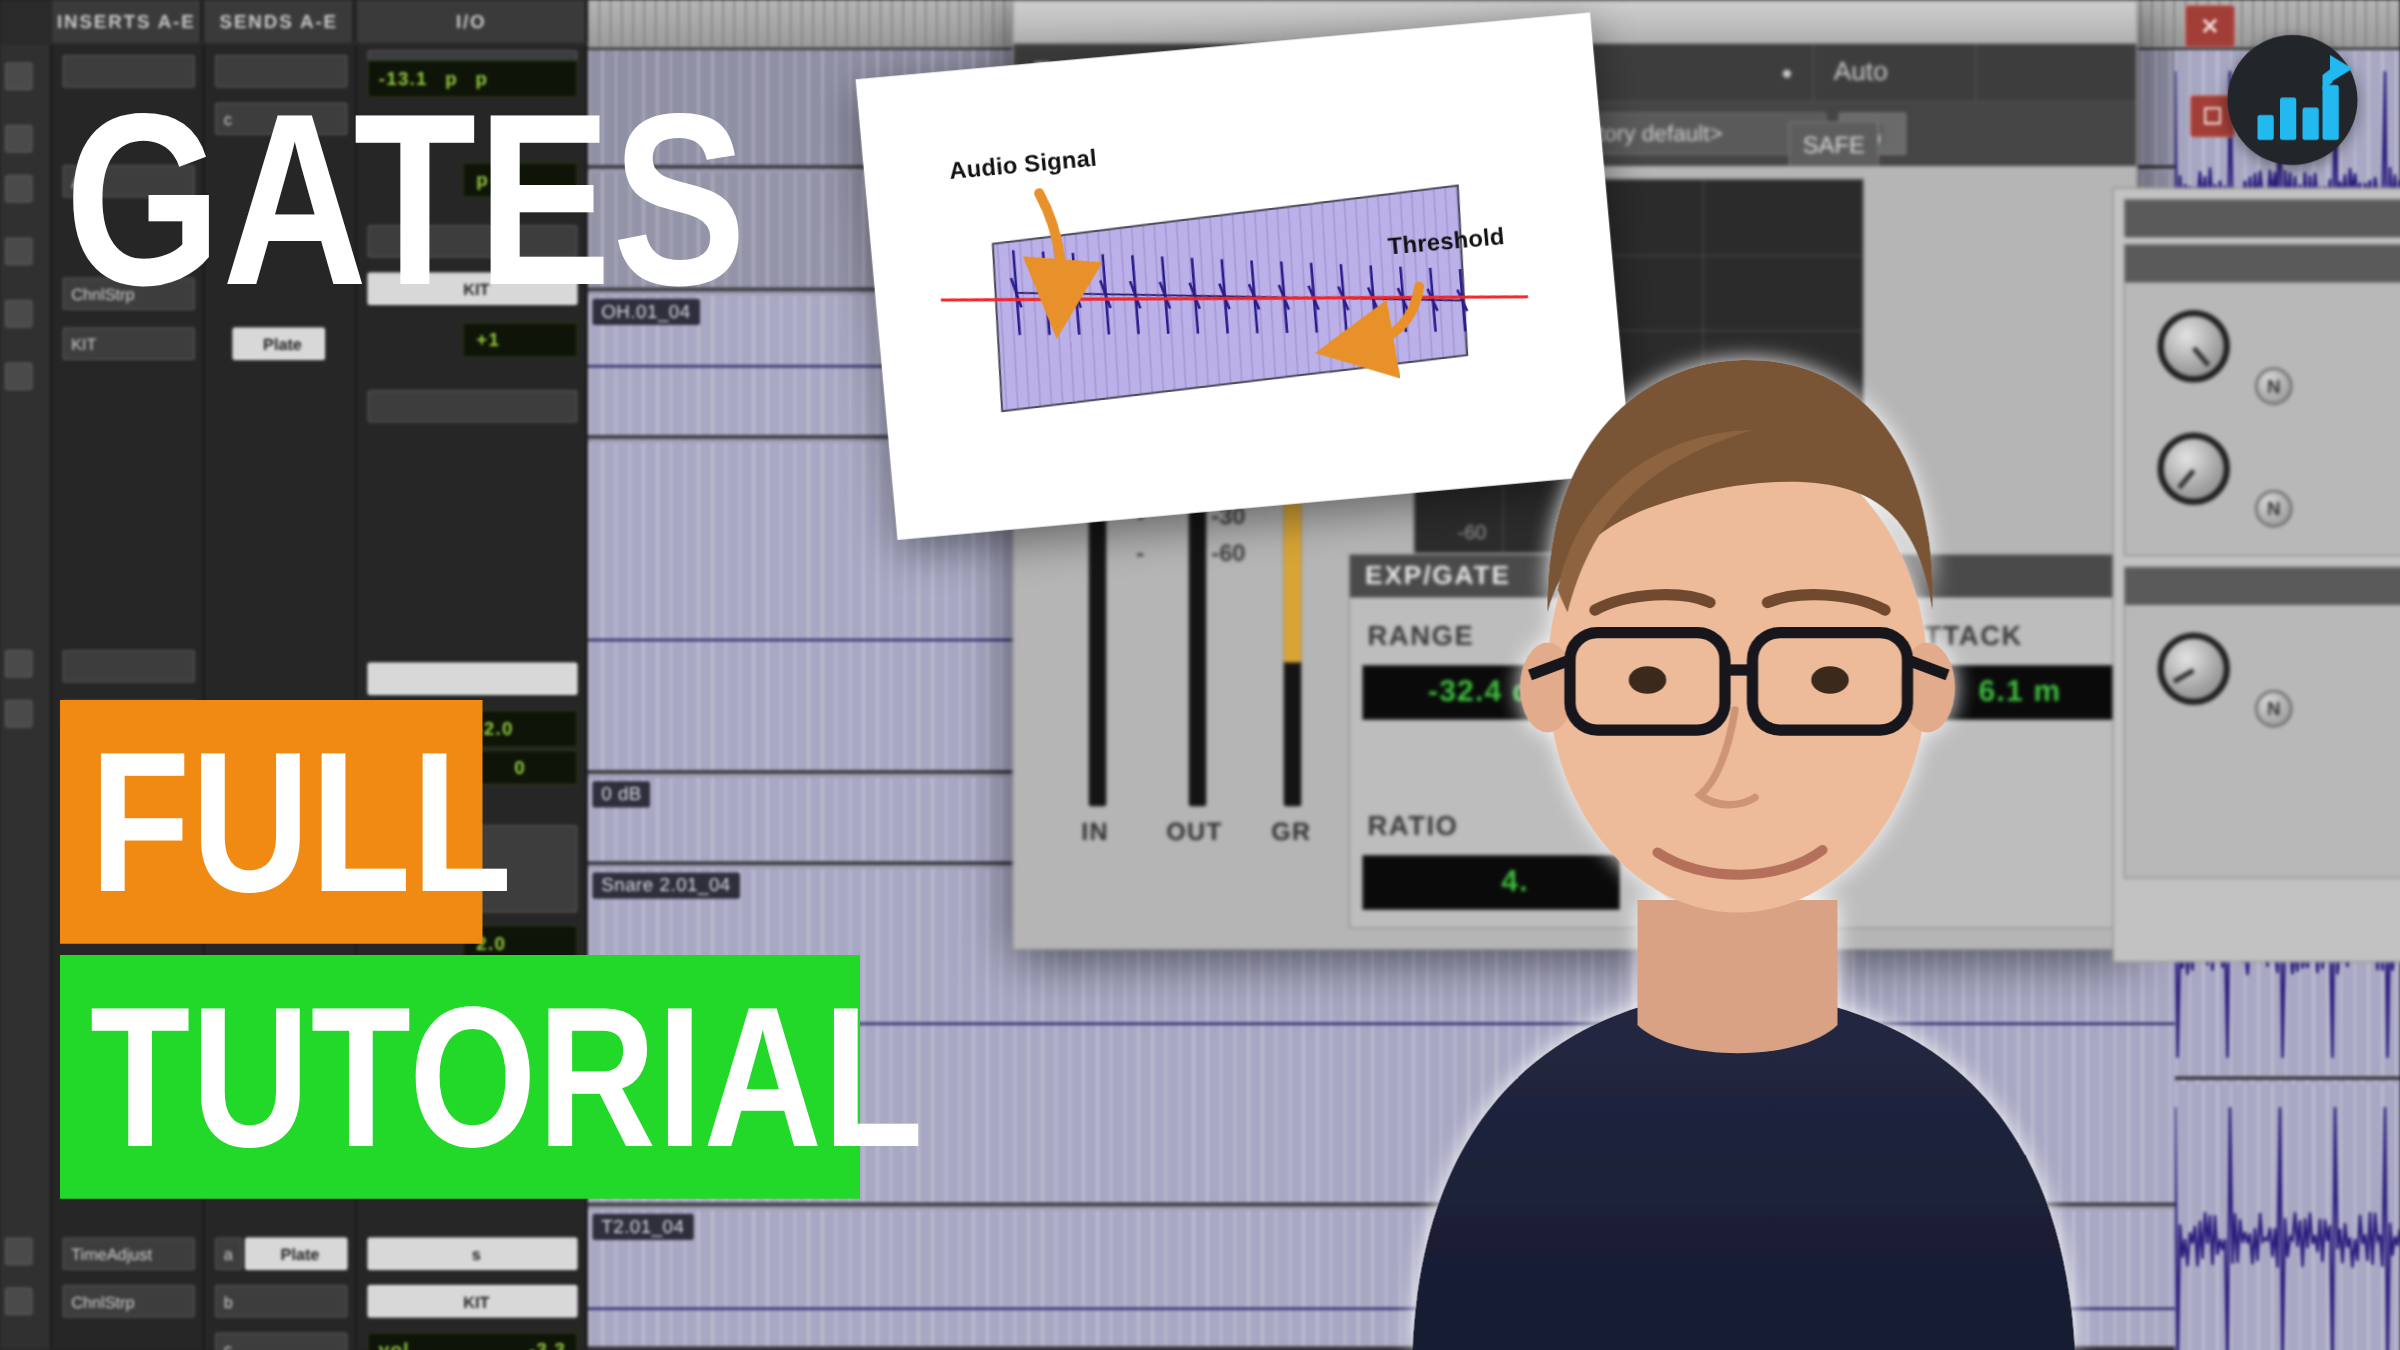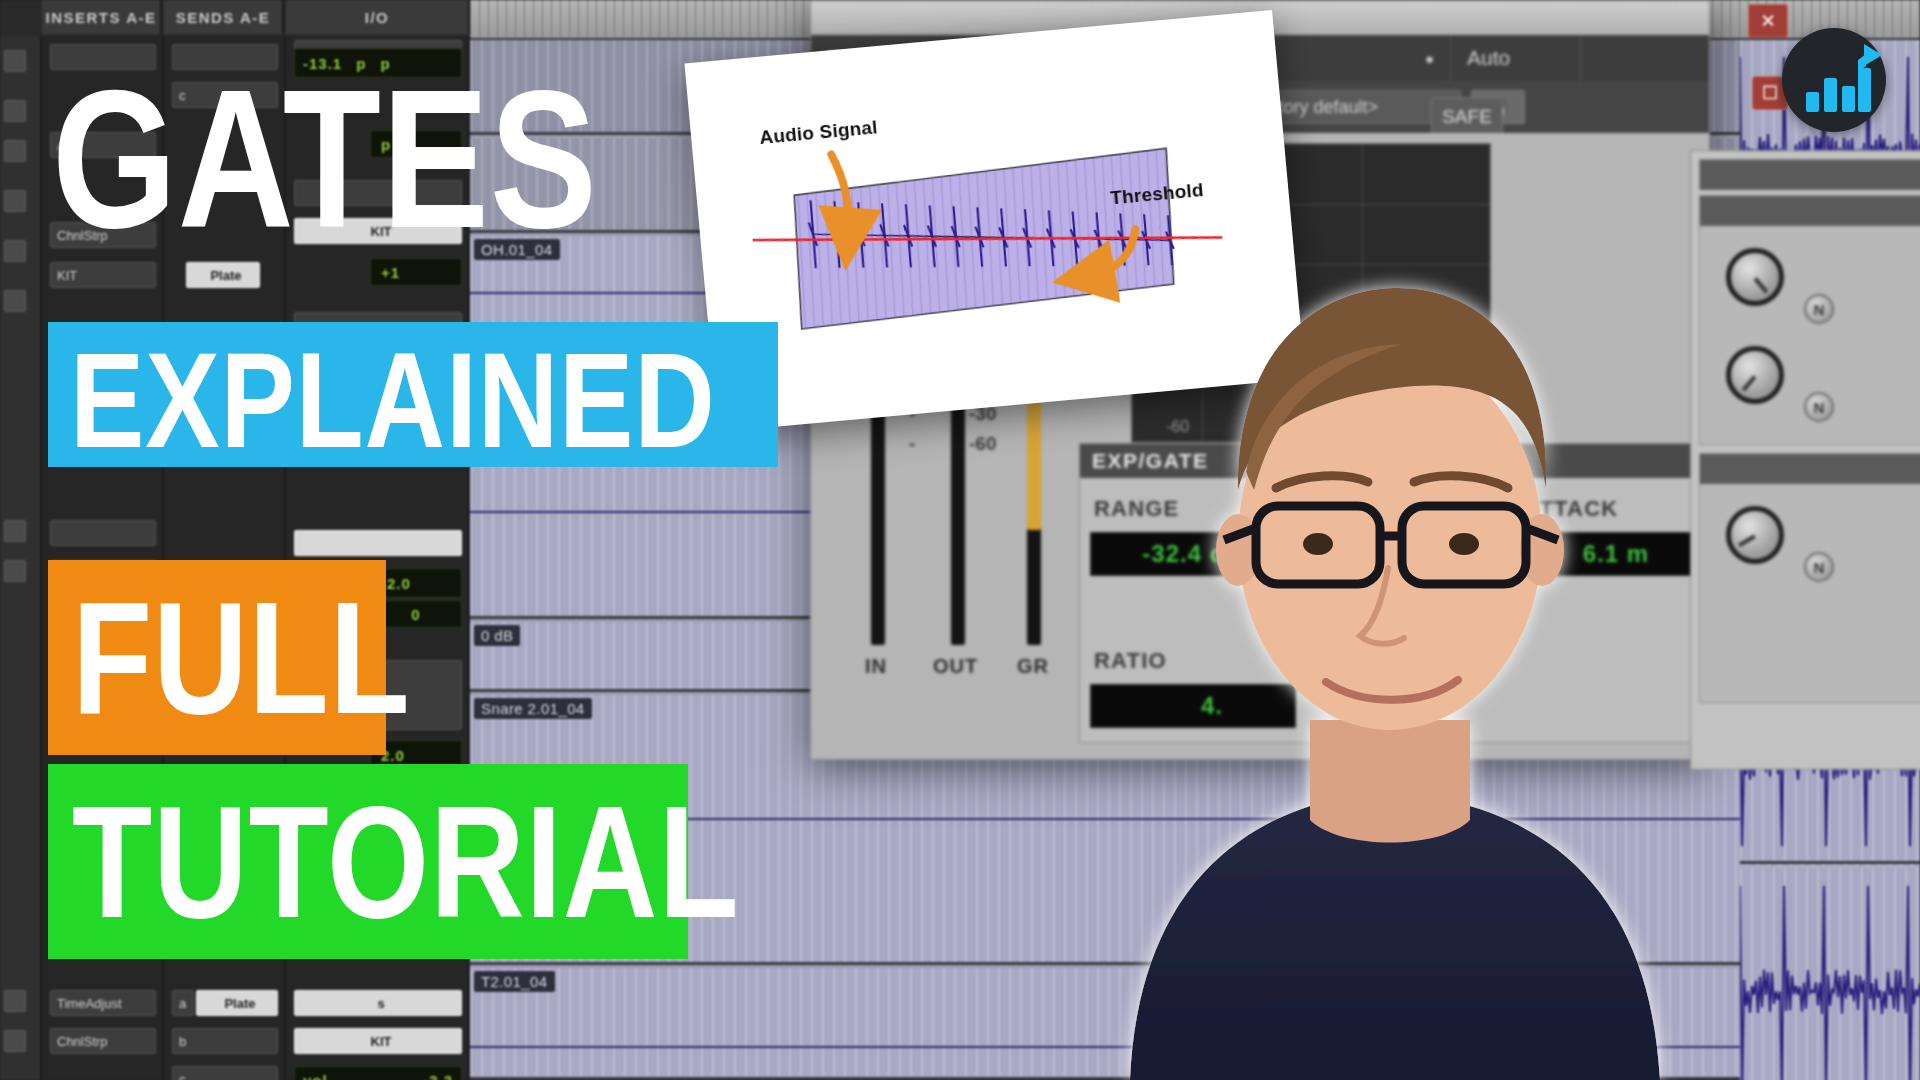--- a/index.html
+++ b/index.html
@@ -686,23 +686,20 @@
 
         <path d="M378,548 C372,584 362,606 350,616 C362,626 382,626 394,618" stroke="#cd9474" stroke-width="6" fill="none" stroke-linecap="round"></path>
 
         <path d="M316,662 C352,686 414,686 448,660" stroke="#b5705c" stroke-width="8" fill="none" stroke-linecap="round"></path>
       </g>
     </svg>
   </div>
 
   <div class="ttl" id="t-gates">GATES</div>
 
-  <div class="band" id="b-explained" style="background: rgb(42, 182, 232);">
-    <div class="ttl">EXPLAINED</div>
-  </div>
   <div class="band" id="b-tutorial" style="background: rgb(34, 217, 41);">
     <div class="ttl">TUTORIAL</div>
   </div>
   <div class="band" id="b-full" style="background: rgb(241, 138, 18);">
     <div class="ttl">FULL</div>
   </div>
 
   <div class="logo" style="background: rgb(34, 38, 42);">
     <svg width="104" height="104" viewBox="0 0 104 104">
       <rect x="24" y="64" width="13" height="20" rx="2" fill="#22B8F0"></rect>

